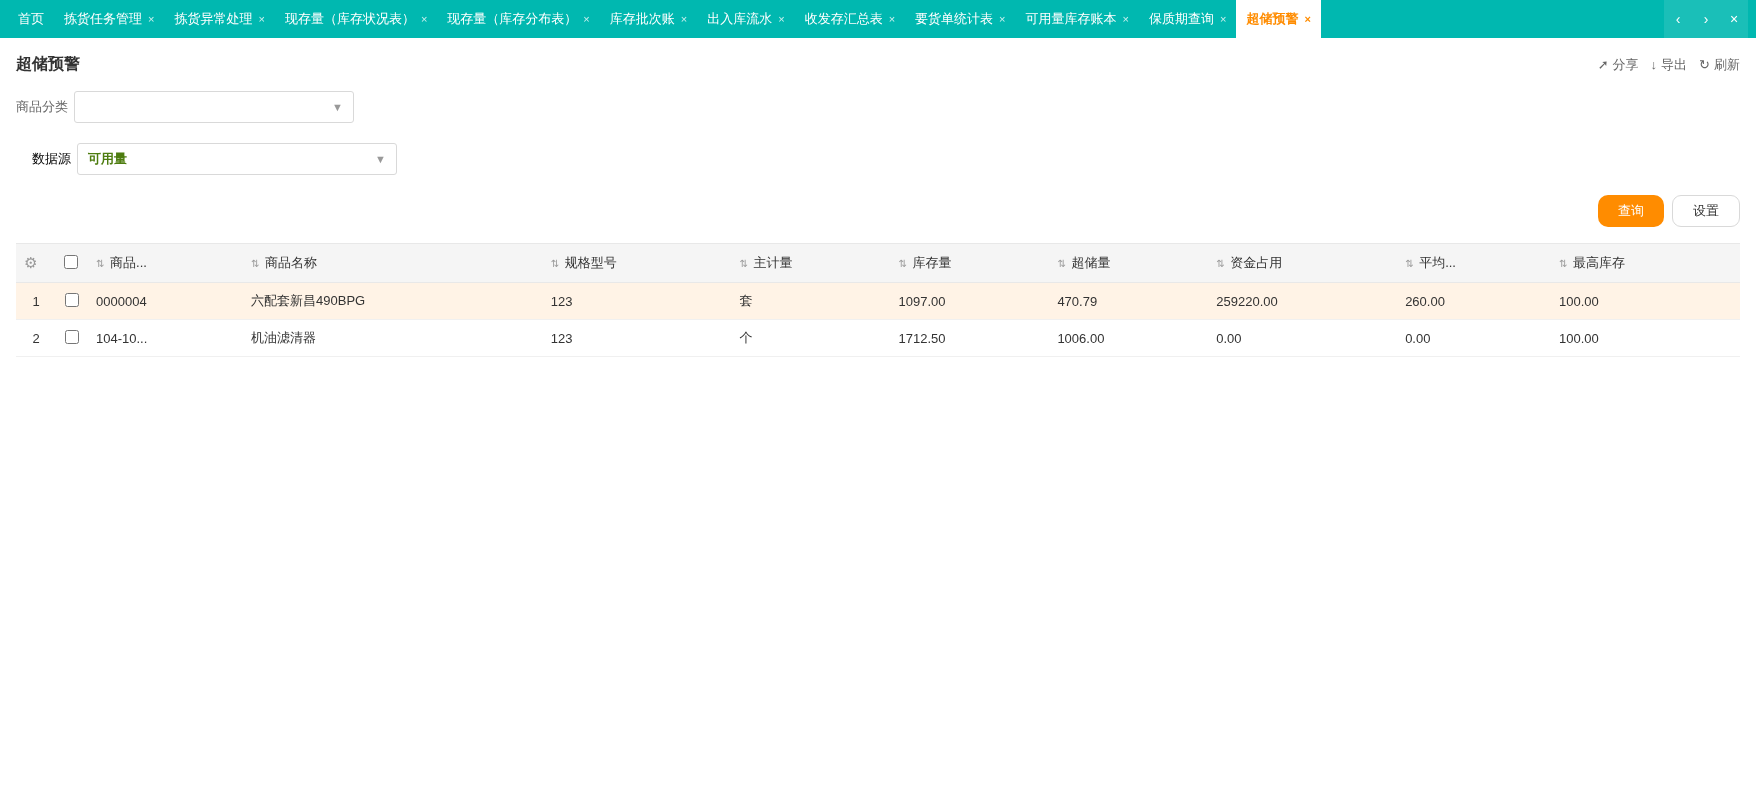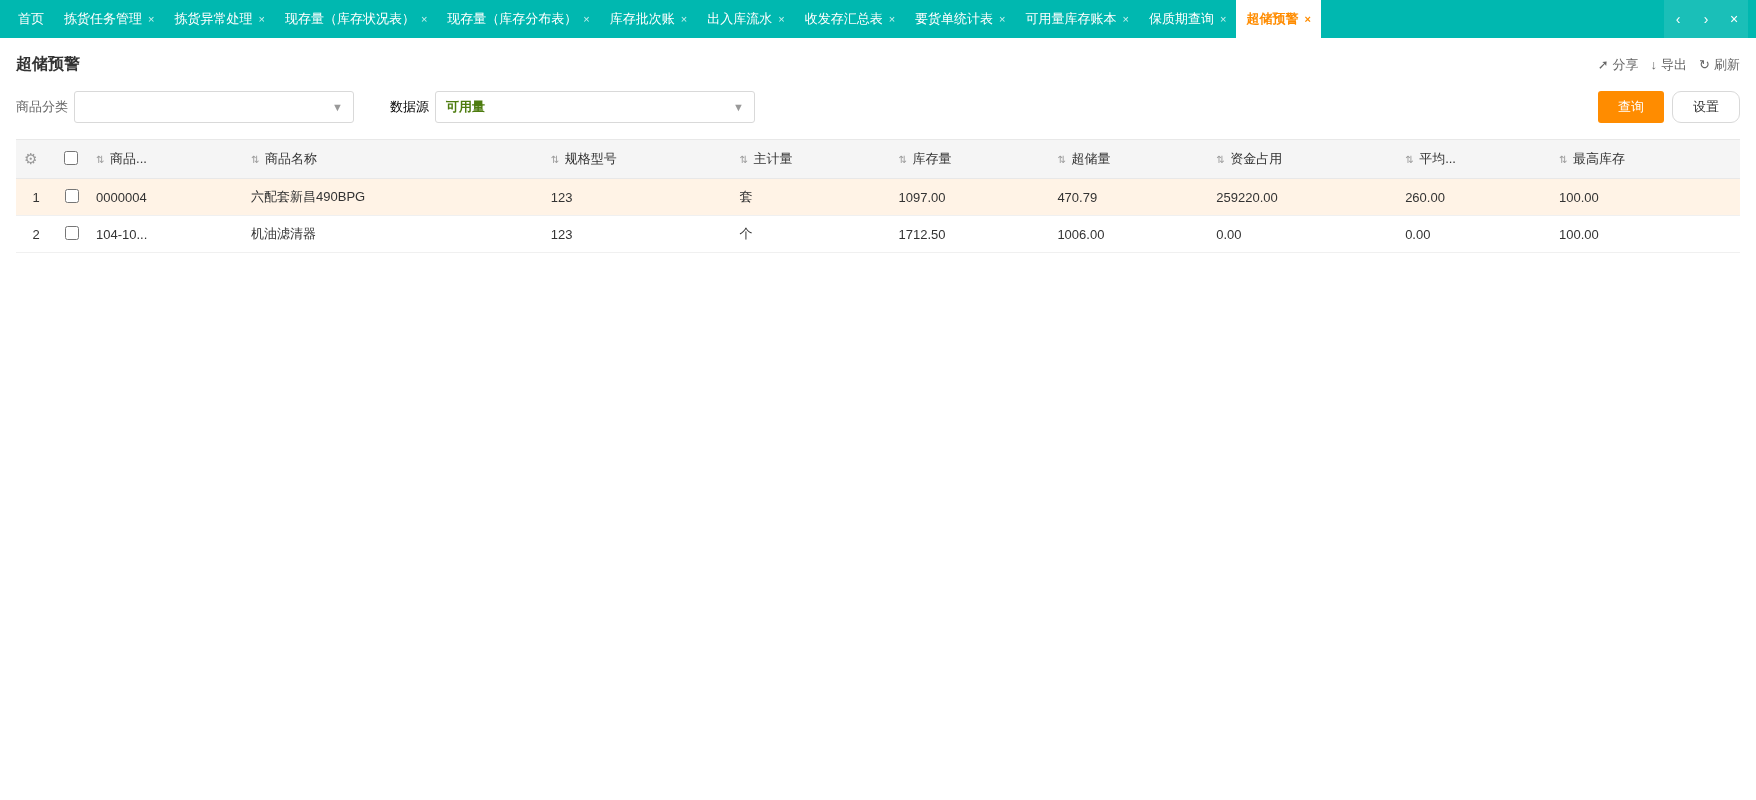--- a/index.html
+++ b/index.html
@@ -83,20 +83,21 @@
       font-size: 13px;
     }
 
     
     .filter-row {
       display: flex;
       align-items: flex-start;
       gap: 20px;
       margin-bottom: 16px;
       flex-wrap: wrap;
+      flex-direction: column;
     }
     .filter-item {
       display: flex;
       align-items: center;
       gap: 6px;
     }
     .filter-label {
       color: #666;
       font-size: 13px;
       white-space: nowrap;
@@ -117,21 +118,21 @@
     }
     .filter-select-wide {
       width: 320px;
     }
     .chevron-down { color: #999; font-size: 11px; }
 
     .btn-query {
       background: #ff8c00;
       color: #fff;
       border: none;
-      border-radius: 3px;
+      border-radius: 10px;
       padding: 7px 20px;
       cursor: pointer;
       font-size: 13px;
       margin-left: auto;
     }
 
     .btn-settings {
       background: #fff;
       color: #333;
       border: 1px solid #d9d9d9;

